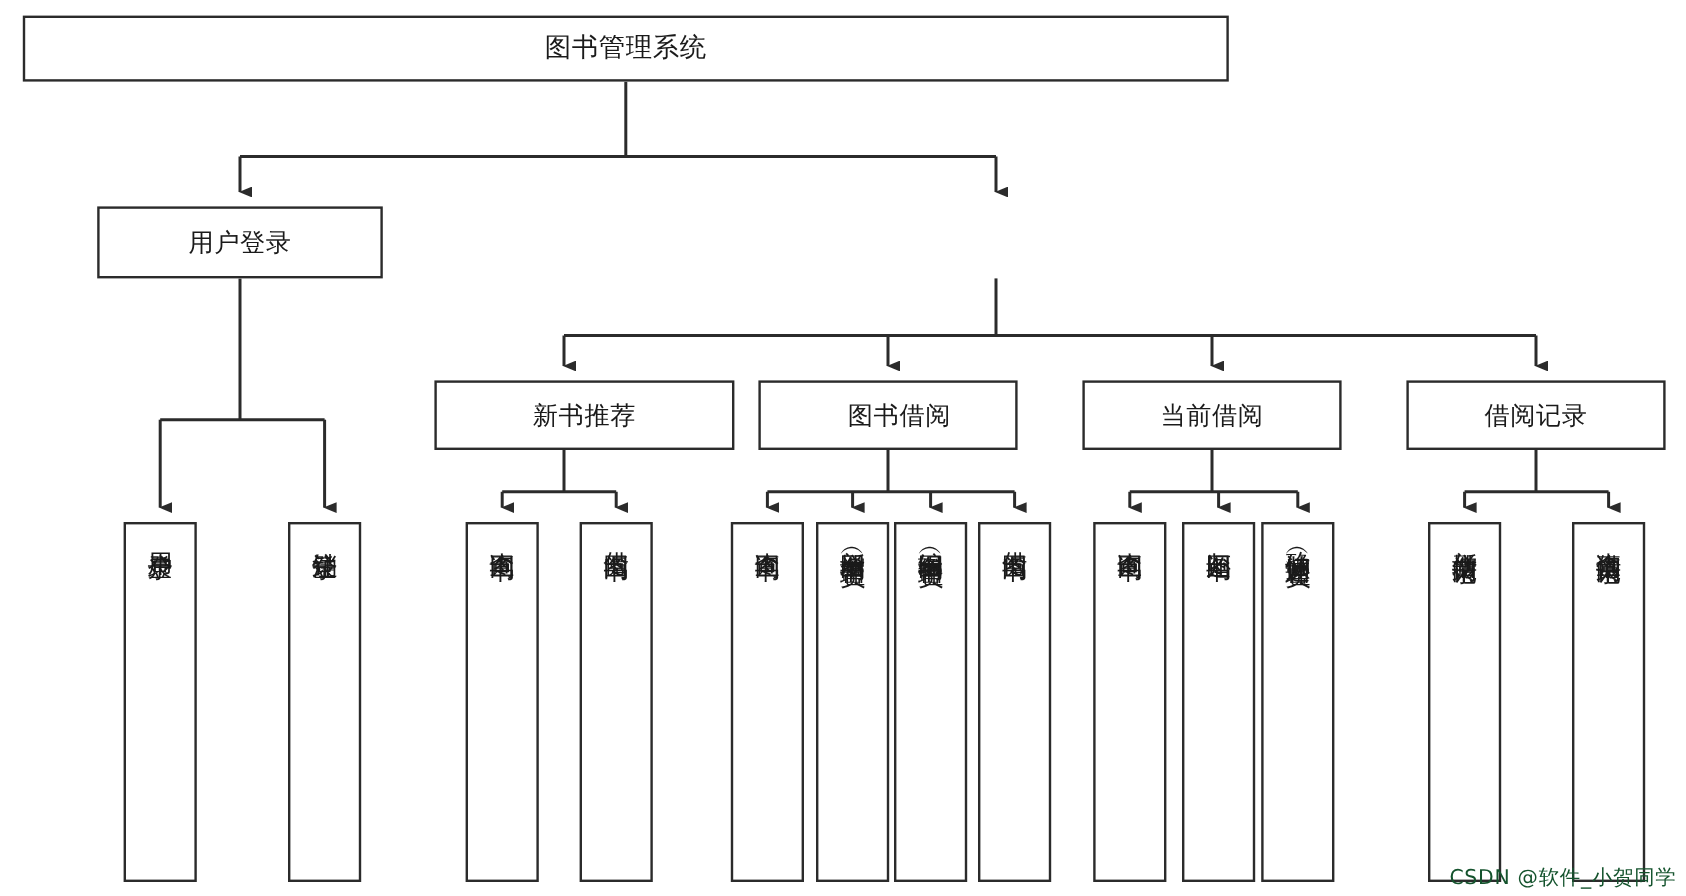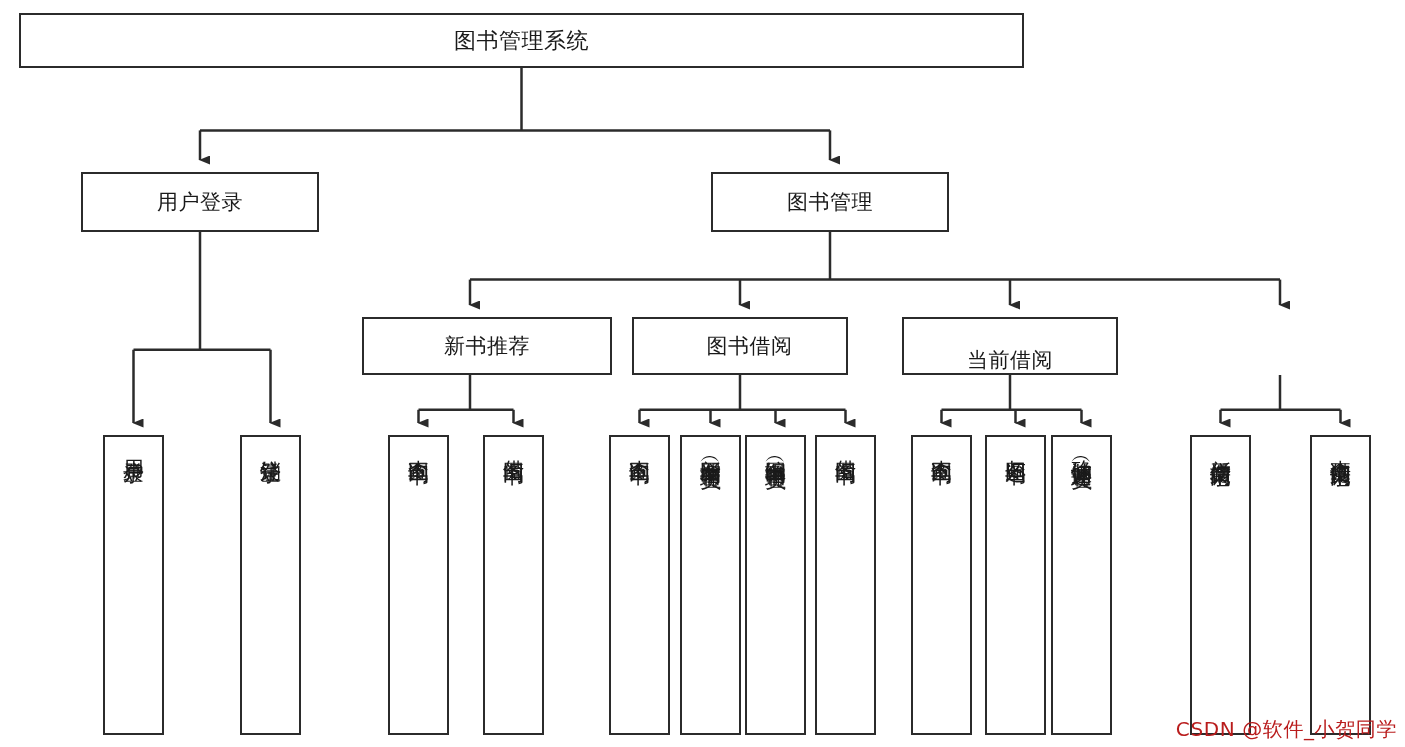--- a/index.html
+++ b/index.html
@@ -62,22 +62,22 @@
     font-size: 21px;
     line-height: 1.05;
     letter-spacing: 1.5px;
     white-space: nowrap;
     margin: 0 auto;
   }
   .watermark {
     position: absolute;
     right: 8px;
     bottom: 4px;
-    font-size: 20px;
-    color: #b91c1c;
+    font-size: 17px;
+    color: #14532d;
     letter-spacing: 0.6px;
     z-index: 6;
     white-space: nowrap;
     font-family: "DejaVu Sans", "Liberation Sans", sans-serif;
   }
 </style>
 </head>
 <body>
 
 <div id="diagram-root">
@@ -125,32 +125,32 @@
       </g>
   </svg>
 
   <div class="node horiz root" style="left: 19px; top: 13px; width: 1005px; height: 55px;">
     <span class="node-label">图书管理系统</span>
   </div>
 
   <div class="node horiz" style="left: 81px; top: 172px; width: 238px; height: 60px;">
     <span class="node-label">用户登录</span>
   </div>
-  <div class="node horiz" style="left: 711px; top: 172px; width: 238px; height: 60px;">
-    <span class="node-label">图书管理</span>
-  </div>
 
   <div class="node horiz" style="left: 362px; top: 317px; width: 250px; height: 58px;">
     <span class="node-label">新书推荐</span>
   </div>
   <div class="node horiz" style="left: 632px; top: 317px; width: 216px; height: 58px; padding-left: 19px;">
     <span class="node-label">图书借阅</span>
   </div>
-  <div class="node horiz" style="left: 902px; top: 317px; width: 216px; height: 58px; align-items: flex-end;">
+  <div class="node horiz" style="left: 902px; top: 317px; width: 216px; height: 58px;">
     <span class="node-label">当前借阅</span>
+  </div>
+  <div class="node horiz" style="left: 1172px; top: 317px; width: 216px; height: 58px;">
+    <span class="node-label">借阅记录</span>
   </div>
 
   <div class="node vert" style="left: 103px; top: 435px; width: 61px; height: 300px;">
     <span class="node-label">用户登录</span>
   </div>
   <div class="node vert" style="left: 240px; top: 435px; width: 61px; height: 300px;">
     <span class="node-label">注销登录</span>
   </div>
   <div class="node vert" style="left: 388px; top: 435px; width: 61px; height: 300px;">
     <span class="node-label">查询图书</span>

